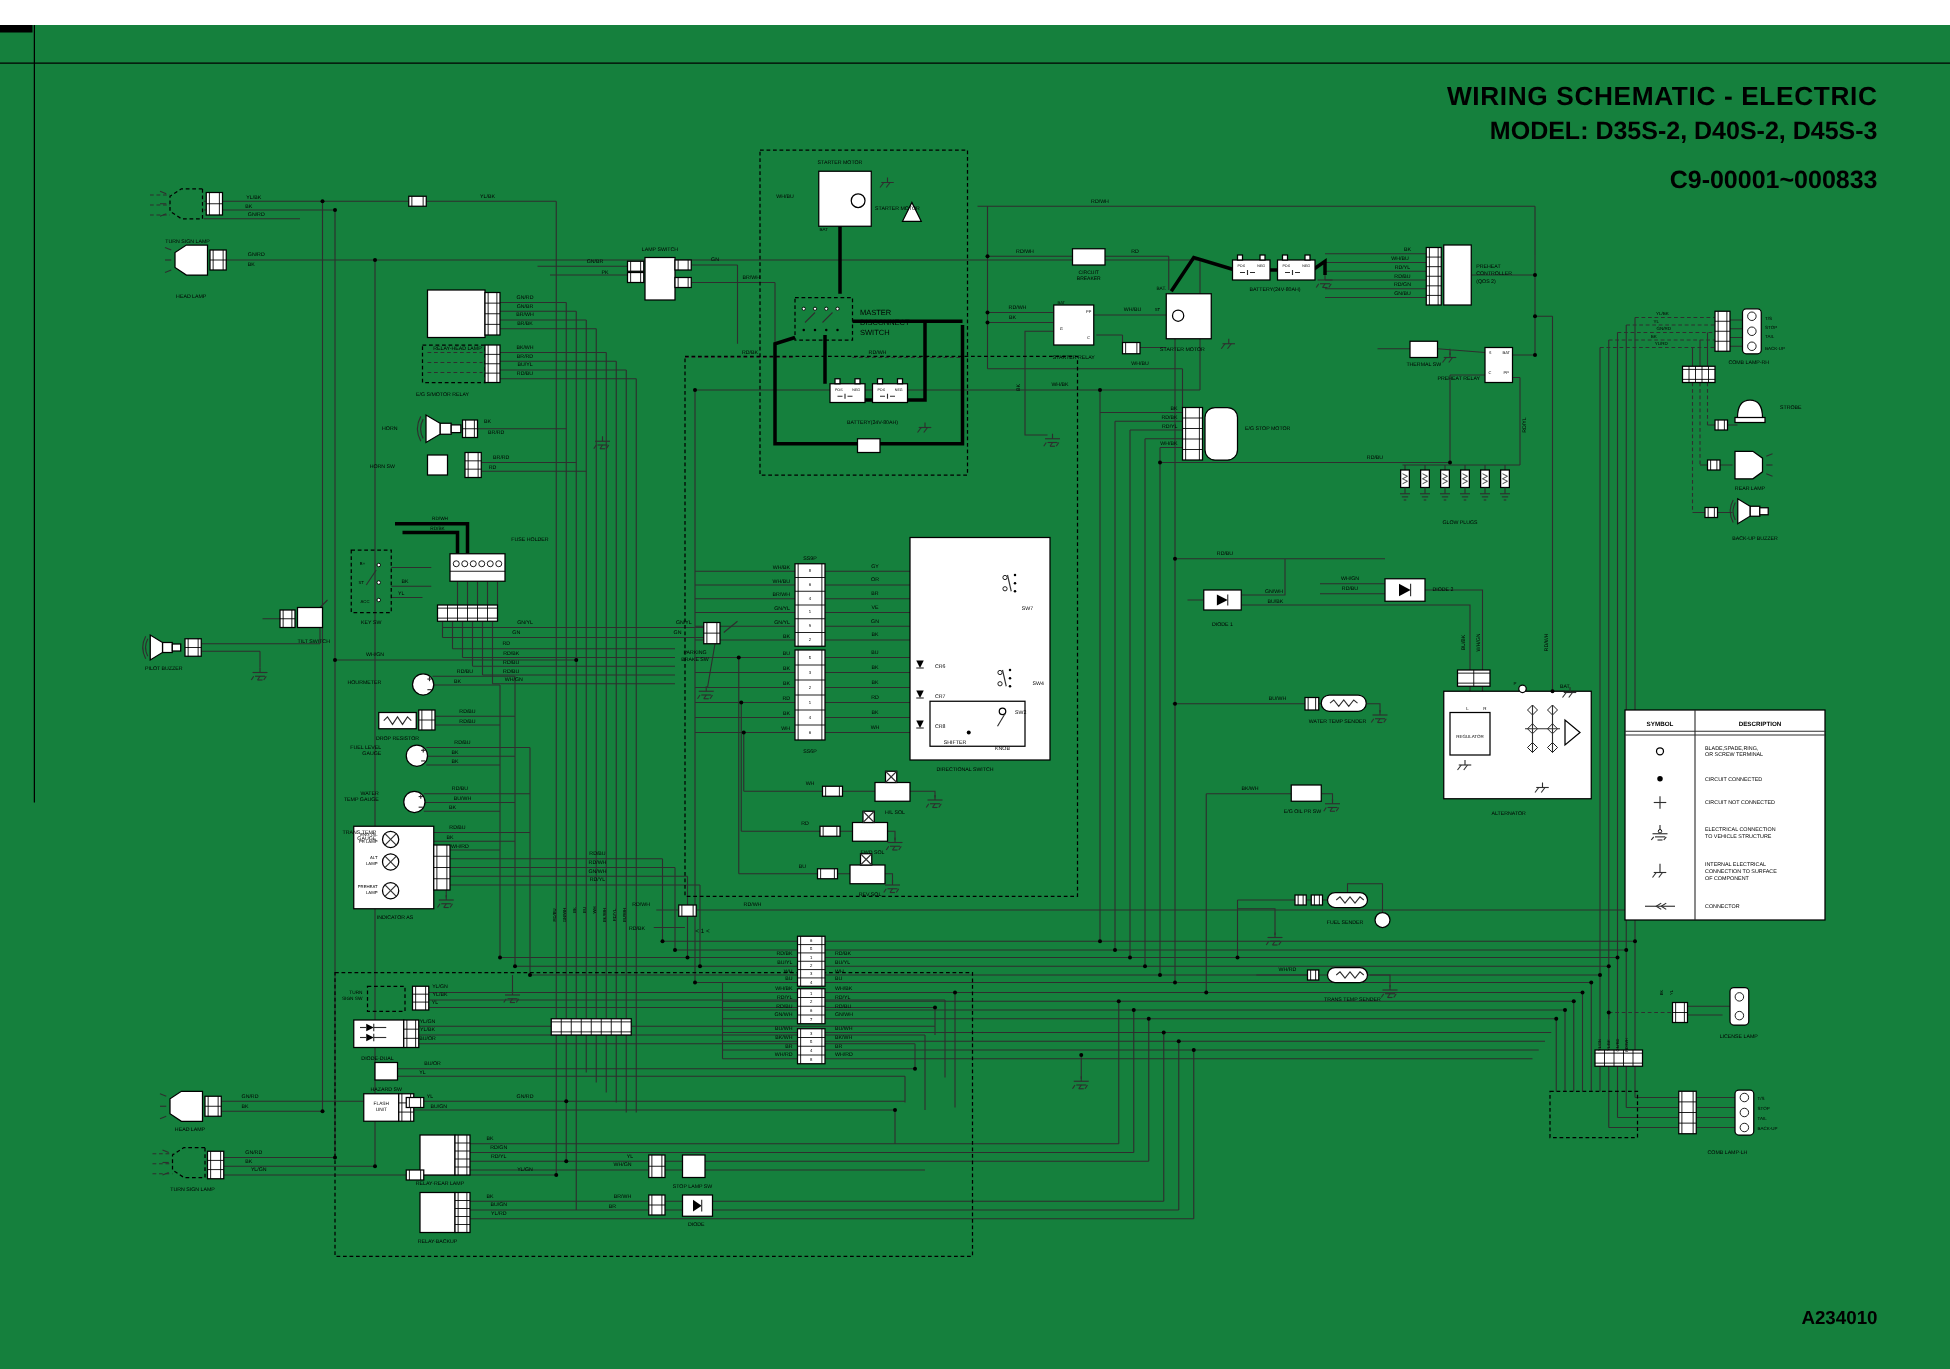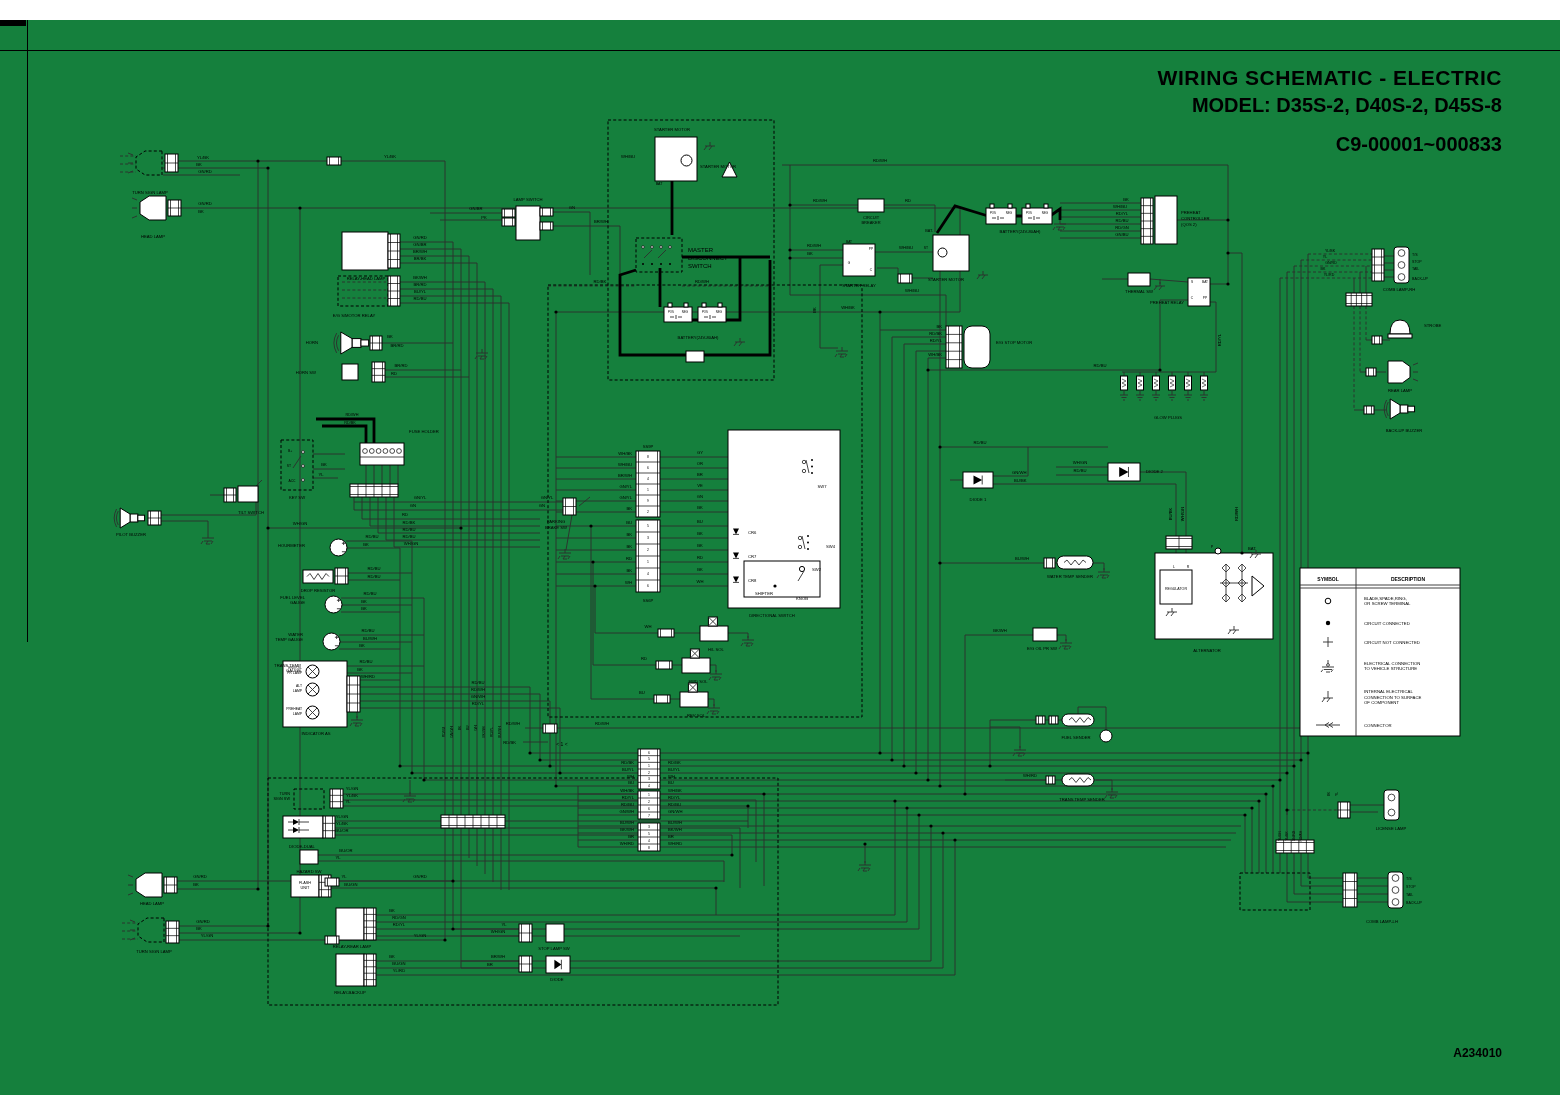--- a/index.html
+++ b/index.html
@@ -10,21 +10,21 @@
   .wd{fill:none;stroke:#2e2e2e;stroke-width:0.9;stroke-dasharray:3 2.2;}
   .wt{fill:none;stroke:#000;stroke-width:2.8;}
   .sh{fill:#fff;stroke:#000;stroke-width:1;}
   .shd{fill:none;stroke:#000;stroke-width:1;stroke-dasharray:3 2.2;}
   .thin{stroke-width:0.7;}
   text{fill:#000;}
   .ttl{position:absolute;right:58px;top:46px;text-align:right;color:#000;}
   .ttl .l1{font-size:21px;font-weight:bold;letter-spacing:0.5px;}
   .ttl .l2{font-size:20px;font-weight:bold;margin-top:4px;}
   .ttl .l3{font-size:20px;font-weight:bold;margin-top:16px;}
-  .docnum{position:absolute;right:58px;top:1026px;font-size:12px;font-weight:bold;}
+  .docnum{position:absolute;right:58px;top:1026px;font-size:15px;font-weight:bold;}
   .trim-h{position:absolute;left:0;top:30px;width:1560px;border-top:1.5px solid #000;}
   .trim-v{position:absolute;left:27px;top:0;height:622px;border-left:1.5px solid #000;}
   .trim-c{position:absolute;left:0;top:0;width:26px;height:6px;background:#000;}
 </style>
 </head>
 <body>
 
 <div id="page">
   <div class="trim-c"></div>
   <div class="trim-h"></div>
@@ -1450,17 +1450,17 @@
         <text x="1364" y="678.5" font-size="4.3" text-anchor="start">CONNECTION TO SURFACE</text>
         <text x="1364" y="683.9" font-size="4.3" text-anchor="start">OF COMPONENT</text>
         <line x1="1316" y1="705" x2="1340" y2="705" class="w"></line>
         <path d="M 1329 702.5 L 1325 705 L 1329 707.5 M 1333 702.5 L 1329 705 M 1333 707.5 L 1329 705" class="w"></path>
         <text x="1364" y="706.5" font-size="4.3" text-anchor="start">CONNECTOR</text>
       </g>
     </svg>
 
   <div class="ttl">
     <div class="l1">WIRING SCHEMATIC - ELECTRIC</div>
-    <div class="l2">MODEL: D35S-2, D40S-2, D45S-8</div>
+    <div class="l2">MODEL: D35S-2, D40S-2, D45S-3</div>
     <div class="l3">C9-00001~000833</div>
   </div>
   <div class="docnum">A234010</div>
 </div>
 
 </body></html>

